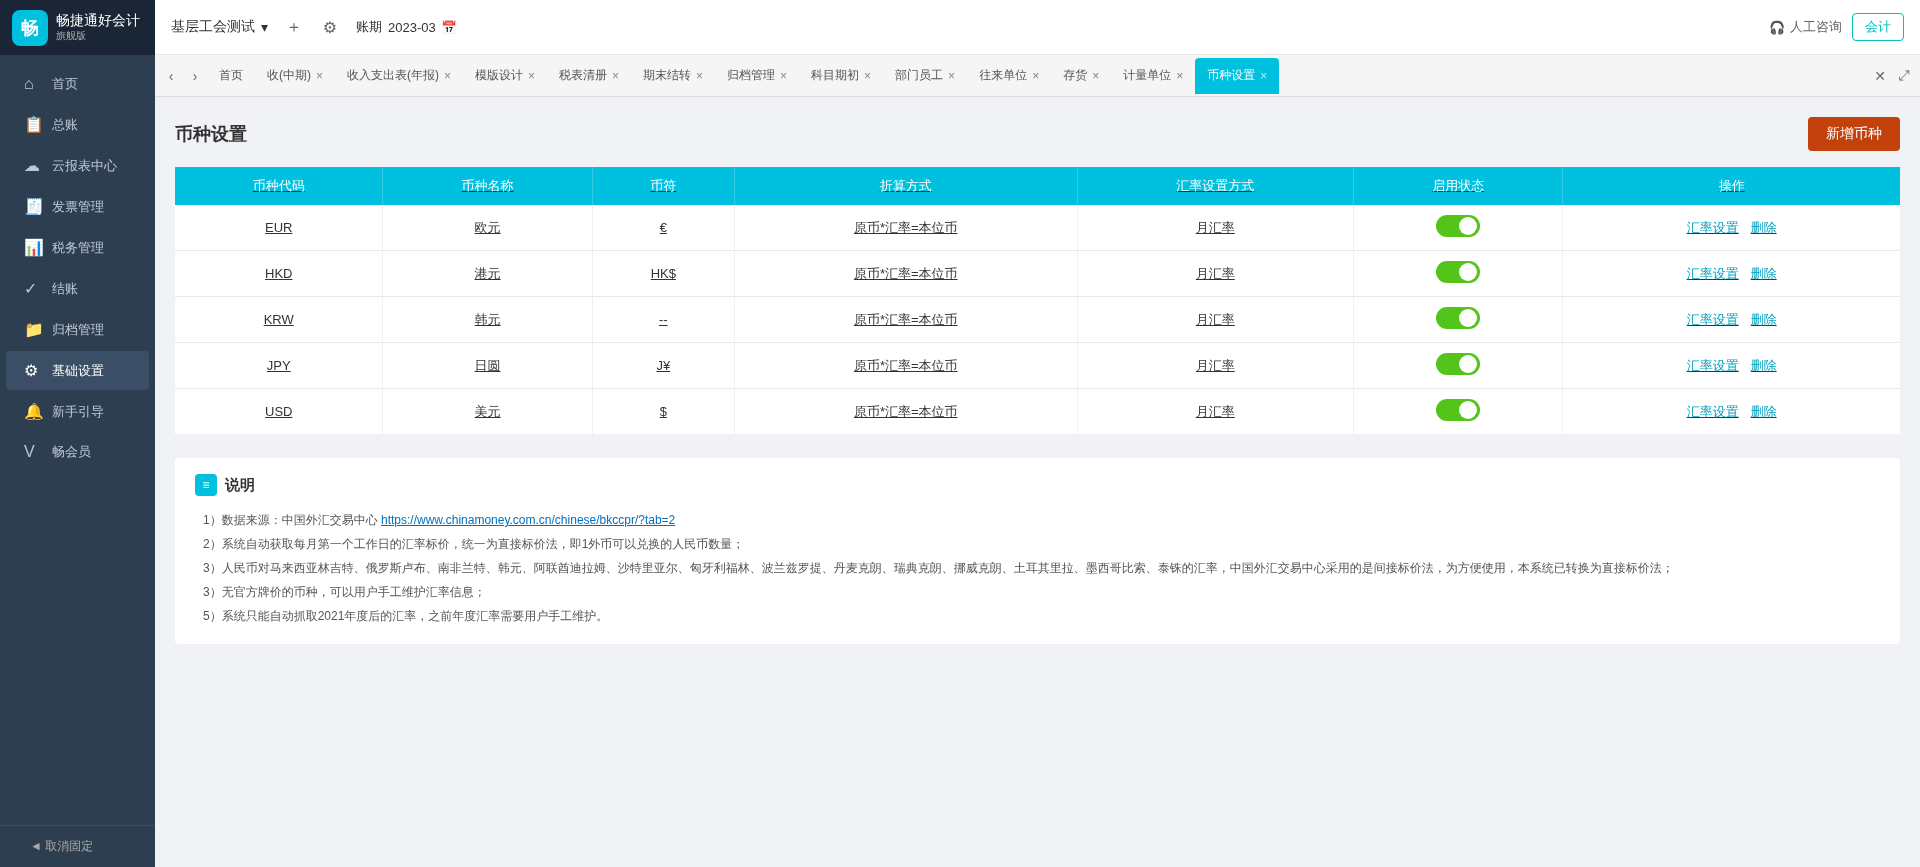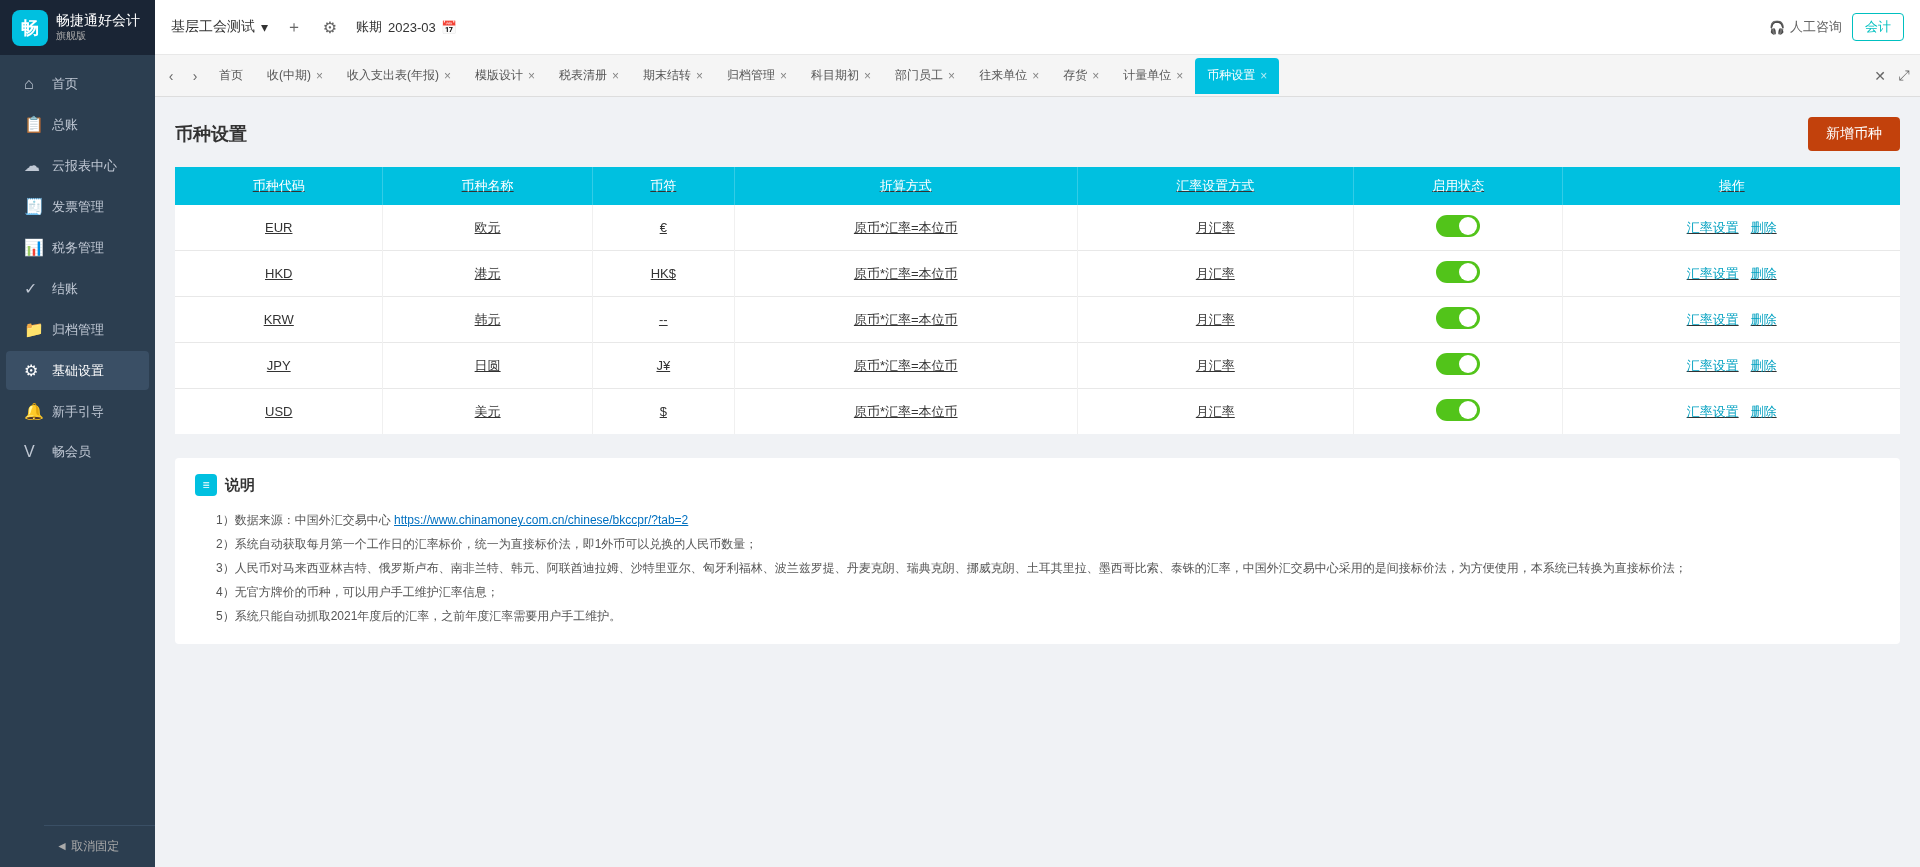--- a/index.html
+++ b/index.html
@@ -44,29 +44,28 @@
       padding: 10px 18px;
       color: #c0c8d4;
       cursor: pointer;
       font-size: 13px;
       border-radius: 4px;
       margin: 2px 6px;
     }
     .sidebar-item.active { background: #3a4f65; color: #fff; }
     .sidebar-item-icon { width: 20px; margin-right: 8px; font-size: 16px; }
     .sidebar-footer {
-      padding: 12px 12px;
+      padding: 12px 30px;
       color: #aaa;
       font-size: 12px;
       cursor: pointer;
       display: flex;
       align-items: center;
       gap: 4px;
       border-top: 1px solid #3a4f65;
-      margin-left: 44px;
     }
 
     
     .main { flex: 1; display: flex; flex-direction: column; height: 683px; overflow: hidden; }
 
     
     .topbar {
       height: 55px;
       background: white;
       display: flex;
@@ -217,21 +216,21 @@
     
     .note-section { margin-top: 24px; padding: 16px 20px; background: white; border-radius: 4px; }
     .note-title {
       display: flex; align-items: center; gap: 8px;
       font-size: 15px; font-weight: bold; color: #333; margin-bottom: 12px;
     }
     .note-icon {
       width: 22px; height: 22px; background: #00c0e0; border-radius: 4px;
       display: flex; align-items: center; justify-content: center; color: white; font-size: 12px;
     }
-    .note-list { padding-left: 8px; margin-left: 13px; }
+    .note-list { padding-left: 8px; }
     .note-item { font-size: 12px; color: #555; line-height: 2; }
     .note-link { color: #0070c0; text-decoration: underline; cursor: pointer; }
   </style>
 </head>
 <body>
 
 <div class="sidebar">
   <div class="sidebar-logo">
     <div class="sidebar-logo-icon">畅</div>
     <div>
@@ -450,18 +449,18 @@
 
     <div class="note-section">
       <div class="note-title">
         <div class="note-icon">≡</div>
         <span>说明</span>
       </div>
       <div class="note-list" id="note-list">
           <div class="note-item">1）数据来源：中国外汇交易中心 <a class="note-link" href="#">https://www.chinamoney.com.cn/chinese/bkccpr/?tab=2</a></div>
           <div class="note-item">2）系统自动获取每月第一个工作日的汇率标价，统一为直接标价法，即1外币可以兑换的人民币数量；</div>
           <div class="note-item">3）人民币对马来西亚林吉特、俄罗斯卢布、南非兰特、韩元、阿联酋迪拉姆、沙特里亚尔、匈牙利福林、波兰兹罗提、丹麦克朗、瑞典克朗、挪威克朗、土耳其里拉、墨西哥比索、泰铢的汇率，中国外汇交易中心采用的是间接标价法，为方便使用，本系统已转换为直接标价法；</div>
-          <div class="note-item">4）无官方牌价的币种，可以用户手工维护汇率信息；</div>
+          <div class="note-item">3）无官方牌价的币种，可以用户手工维护汇率信息；</div>
           <div class="note-item">5）系统只能自动抓取2021年度后的汇率，之前年度汇率需要用户手工维护。</div>
         </div>
     </div>
   </div>
 </div>
 
 </body></html>

